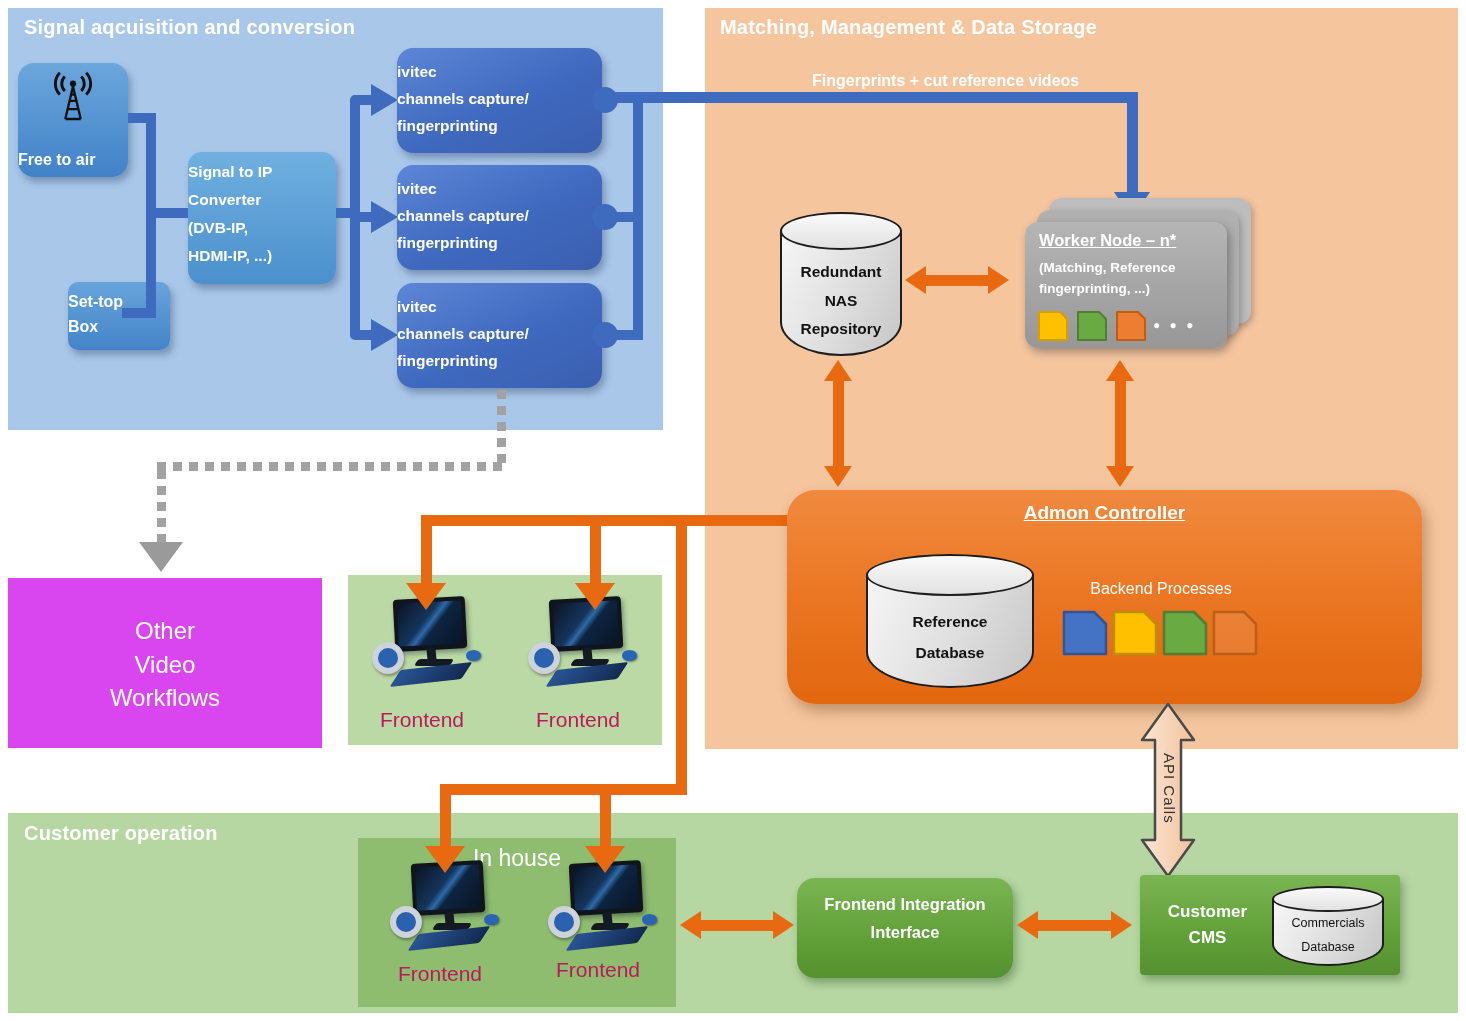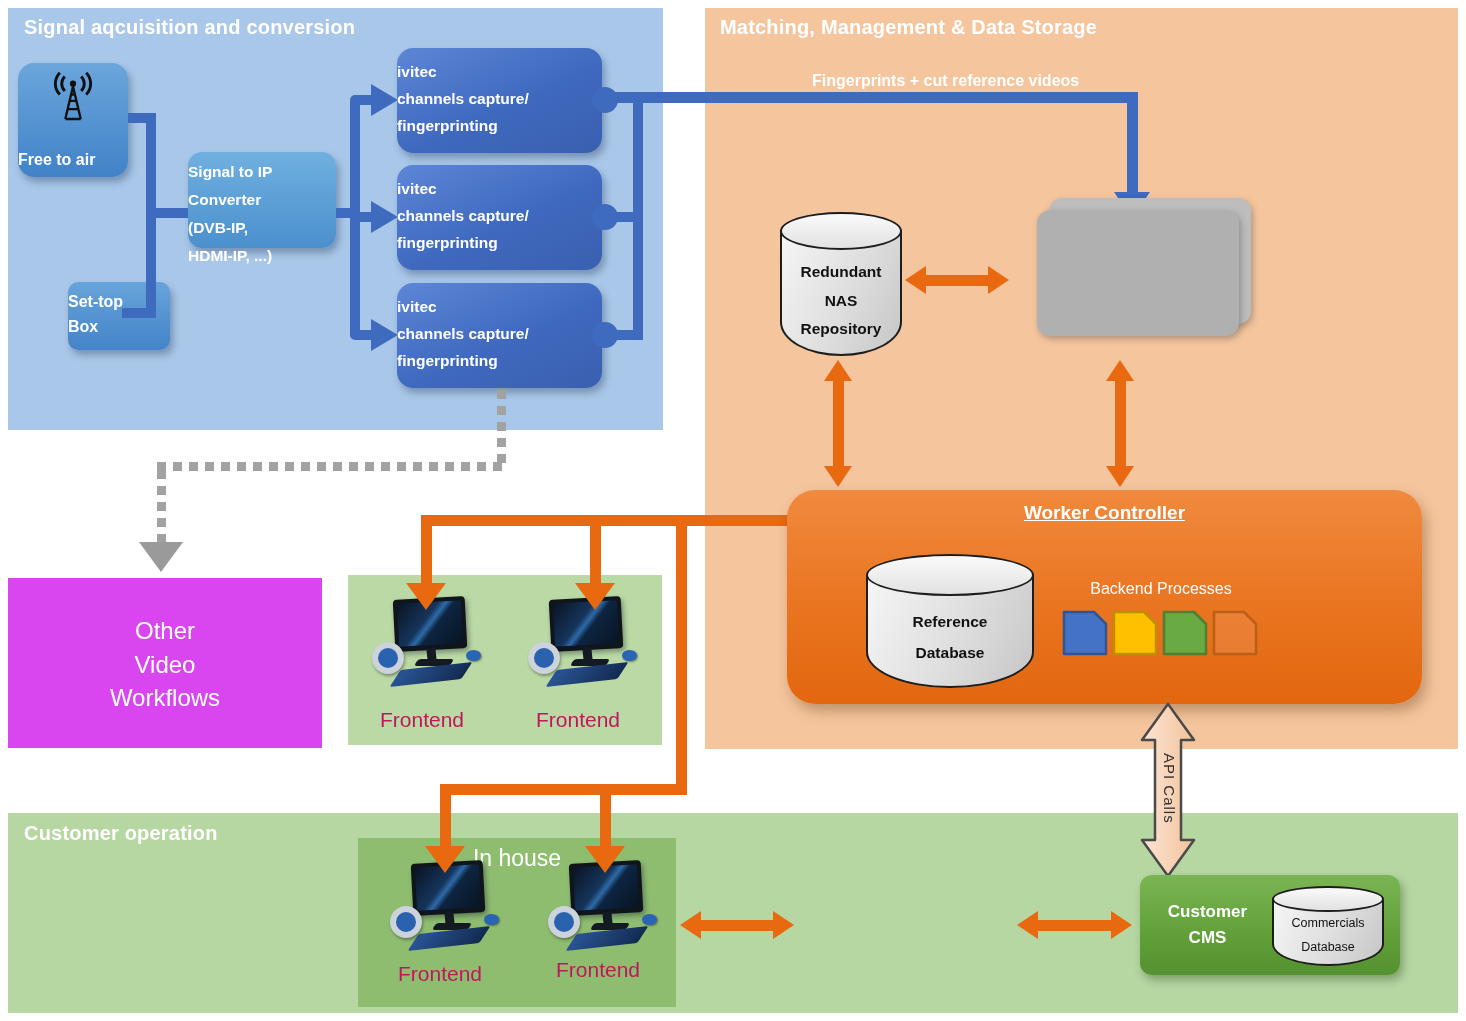--- a/index.html
+++ b/index.html
@@ -18,21 +18,21 @@
   .inhouse-box{left:358px;top:838px;width:318px;height:169px;background:#8ebd70;}
 
   
   .bnode{position:absolute;color:#fff;font-weight:bold;
          box-shadow:3px 5px 7px rgba(30,50,85,.35);}
   .fta{left:18px;top:63px;width:110px;height:114px;border-radius:16px;
        background:linear-gradient(180deg,#6ba6dc,#4182c7);}
   .fta-label{position:absolute;left:0;right:0;bottom:8px;font-size:16px;}
   .stb{left:20px;top:282px;width:102px;height:68px;border-radius:10px;
        background:linear-gradient(180deg,#68a4db,#4384c8);font-size:16px;line-height:1.55;padding-top:8px;box-sizing:border-box;margin-left:48px;}
-  .conv{left:188px;top:152px;width:148px;height:96px;border-radius:14px;
+  .conv{left:188px;top:152px;width:148px;height:132px;border-radius:14px;
         background:linear-gradient(180deg,#70b0e0,#4b90cd);font-size:15.5px;line-height:1.8;padding-top:6px;box-sizing:border-box;}
   .ivitec{left:397px;width:205px;height:105px;border-radius:16px;
           background:linear-gradient(155deg,#5d86d7 0%,#3f69be 55%,#3a5fb0 100%);
           font-size:15.5px;line-height:1.75;padding-top:10px;box-sizing:border-box;}
 
   
   .line{position:absolute;background:#3e6bbd;}
   .oline{position:absolute;background:#e8690f;}
   .tri{position:absolute;width:0;height:0;}
   .nub{position:absolute;width:26px;height:26px;border-radius:50%;background:#3e6bbd;}
@@ -243,39 +243,50 @@
   <div class="cyl" style="left:780px;top:212px;width:122px;height:144px;">
     <div class="cyl-body" style="top:18px;border-radius:0 0 50% 50% / 0 0 34px 34px;"></div>
     <div class="cyl-top" style="height:38px;"></div>
     <div class="cyl-label preline" style="top:46px;font-size:15.5px;font-weight:bold;line-height:1.85;">Redundant
 NAS
 Repository</div>
   </div>
 
   <div class="wcard wback2"></div>
   <div class="wcard wback1"></div>
+  <div class="wcard wfront">
+    <div class="wtitle">Worker Node – n*</div>
+    <div class="wsub preline">(Matching, Reference
+fingerprinting, ...)</div>
+    <svg style="position:absolute;left:12px;top:88px;" width="112" height="32">
+      <path d="M2 2 H23 L30 9 V30 H2 Z" fill="#ffc000" stroke="#d89e00" stroke-width="2" stroke-linejoin="round"></path>
+      <path d="M41 2 H62 L69 9 V30 H41 Z" fill="#6aaa43" stroke="#4e8030" stroke-width="2" stroke-linejoin="round"></path>
+      <path d="M80 2 H101 L108 9 V30 H80 Z" fill="#ed7d31" stroke="#c55a11" stroke-width="2" stroke-linejoin="round"></path>
+    </svg>
+    <div class="wdots" style="font-size:12px;">● ● ●</div>
+  </div>
 
   <div class="da" style="left:905px;top:266px;width:104px;height:28px;">
     <div class="hl"></div>
       <div class="bar-h"></div>
       <div class="hr"></div>
   </div>
   <div class="da" style="left:824px;top:360px;width:28px;height:127px;">
     <div class="hu"></div>
       <div class="bar-v"></div>
       <div class="hd"></div>
   </div>
   <div class="da" style="left:1106px;top:360px;width:28px;height:127px;">
     <div class="hu"></div>
       <div class="bar-v"></div>
       <div class="hd"></div>
   </div>
 
   <div class="admon">
-    <div class="admon-title">Worker Controller</div>
+    <div class="admon-title">Admon Controller</div>
   </div>
   <div class="cyl" style="left:828px;top:554px;width:168px;height:134px;margin-left:38px;">
     <div class="cyl-body" style="top:20px;border-radius:0 0 50% 50% / 0 0 36px 36px;"></div>
     <div class="cyl-top" style="height:42px;"></div>
     <div class="cyl-label preline" style="top:52px;font-size:15.5px;font-weight:bold;line-height:2;">Reference
 Database</div>
   </div>
   <div class="backend-label">Backend Processes</div>
   <svg style="position:absolute;left:1062px;top:610px;" width="200" height="48">
     <path d="M2 2 H32 L44 14 V44 H2 Z" fill="#4472c4" stroke="#2f5597" stroke-width="2.5" stroke-linejoin="round"></path>
@@ -288,22 +299,24 @@
     <defs>
       <linearGradient id="apigrad" x1="0" y1="0" x2="1" y2="0">
         <stop offset="0" stop-color="#fbe6d4"></stop>
           <stop offset="1" stop-color="#f3c29c"></stop>
       </linearGradient>
     </defs>
     <polygon points="29,2 55,38 42,38 42,138 55,138 29,174 3,138 16,138 16,38 3,38" fill="url(#apigrad)" stroke="#4a4a4a" stroke-width="2.5" stroke-linejoin="round"></polygon>
   </svg>
   <div class="api-text">API Calls</div>
 
-
-  <div class="gnode" style="left:1140px;top:875px;width:260px;height:100px;border-radius:12px;">
+  <div class="gnode preline" style="left:797px;top:878px;width:216px;height:100px;font-size:16.5px;line-height:1.7;padding-top:12px;box-sizing:border-box;">Frontend Integration
+Interface</div>
+
+  <div class="gnode" style="left:1140px;top:875px;width:260px;height:100px;border-radius:4px;">
     <div class="preline" style="position:absolute;left:0;top:24px;width:135px;font-size:17px;line-height:1.55;">Customer
 CMS</div>
     <div class="cyl" style="left:132px;top:11px;width:112px;height:80px;">
       <div class="cyl-body" style="top:13px;border-radius:0 0 50% 50% / 0 0 22px 22px;border-width:2px;"></div>
       <div class="cyl-top" style="height:26px;border-width:2px;"></div>
       <div class="cyl-label preline" style="top:26px;font-size:12.5px;font-weight:normal;line-height:1.9;">Commercials
 Database</div>
     </div>
   </div>
 

